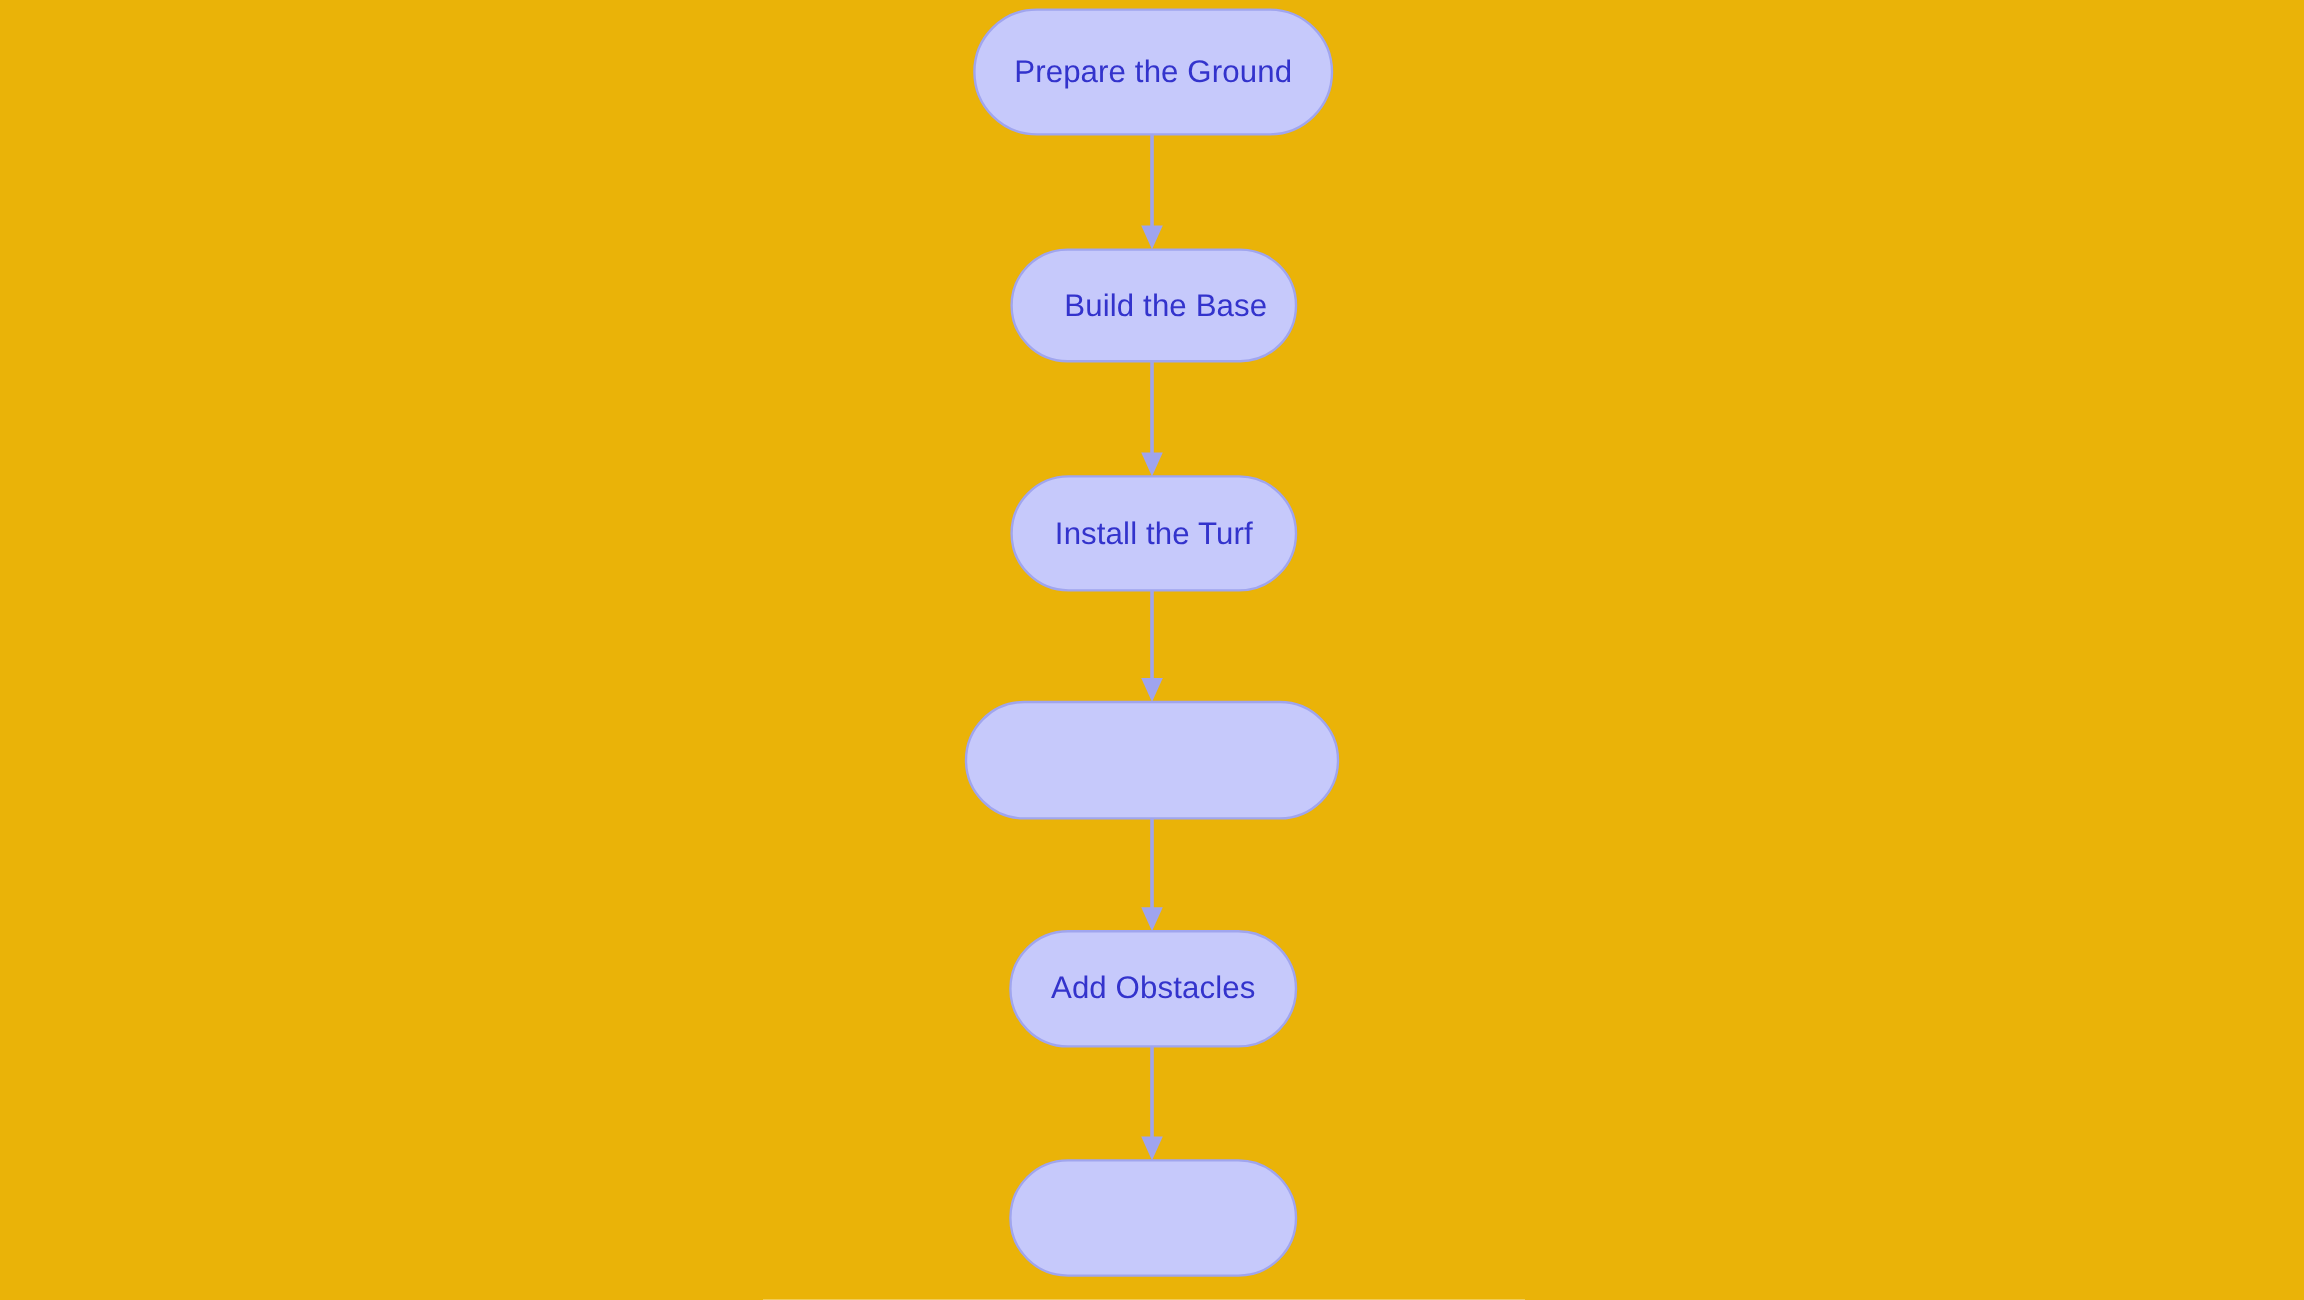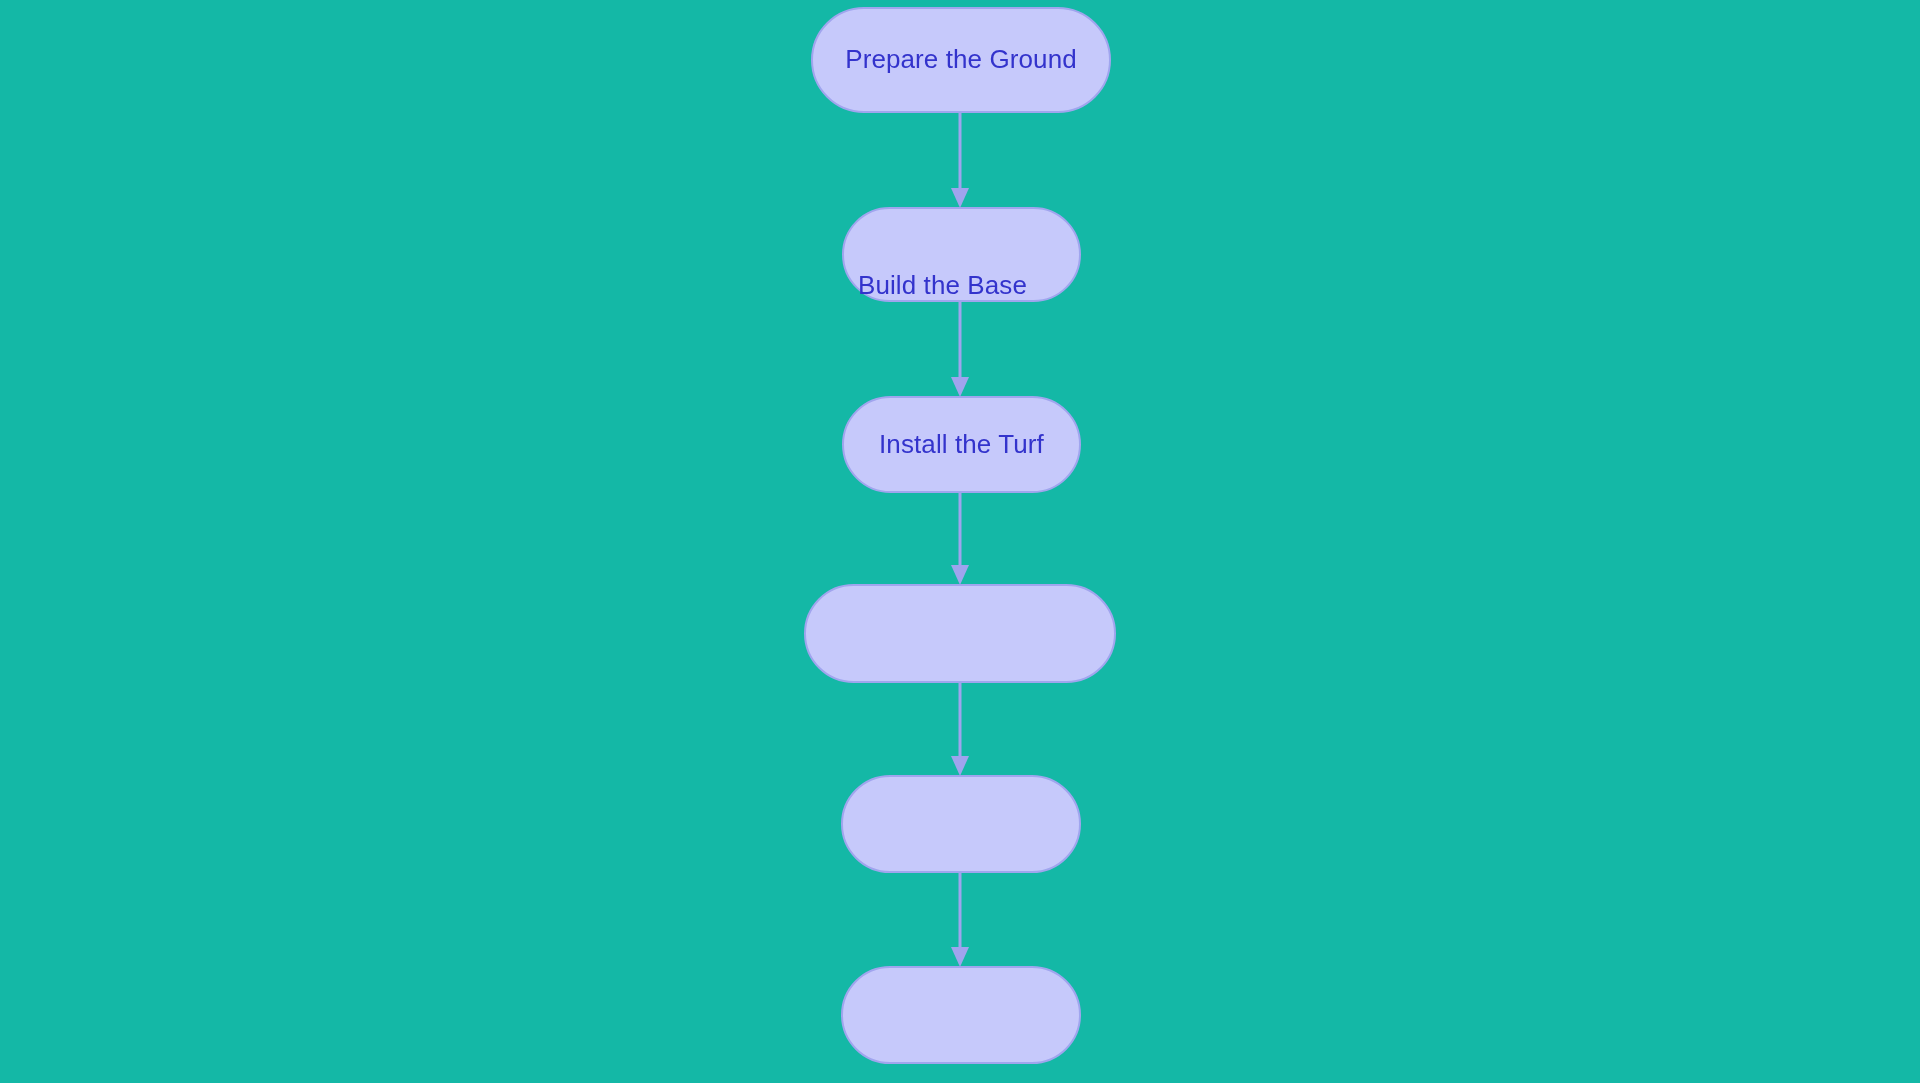--- a/index.html
+++ b/index.html
@@ -60,21 +60,21 @@
     line-height: 1.2;
     white-space: nowrap;
     text-align: center;
     color: #3333cc;
     user-select: none;
   }
 </style>
 </head>
 <body style="background: rgb(255, 255, 255);">
 
-<div id="flow-canvas" style="background: #14b8a6;">
+<div id="flow-canvas" style="background: #eab308;">
 
   <svg id="flow-svg" viewBox="0 0 1920 1083" xmlns="http://www.w3.org/2000/svg">
     <g id="connector-group">
         <line x1="960" y1="112" x2="960" y2="190" stroke="#9fa4ee" stroke-width="3"></line>
         <polygon points="951,188 969,188 960,208" fill="#9fa4ee"></polygon>
         <line x1="960" y1="301" x2="960" y2="379" stroke="#9fa4ee" stroke-width="3"></line>
         <polygon points="951,377 969,377 960,397" fill="#9fa4ee"></polygon>
         <line x1="960" y1="492" x2="960" y2="567" stroke="#9fa4ee" stroke-width="3"></line>
         <polygon points="951,565 969,565 960,585" fill="#9fa4ee"></polygon>
         <line x1="960" y1="682" x2="960" y2="758" stroke="#9fa4ee" stroke-width="3"></line>
@@ -89,21 +89,24 @@
         <rect x="805" y="585" width="310" height="97" rx="48.5" ry="48.5" fill="#c6c9fb" stroke="#a0a5ee" stroke-width="2"></rect>
         <rect x="842" y="776" width="238" height="96" rx="48" ry="48" fill="#c6c9fb" stroke="#a0a5ee" stroke-width="2"></rect>
         <rect x="842" y="967" width="238" height="96" rx="48" ry="48" fill="#c6c9fb" stroke="#a0a5ee" stroke-width="2"></rect>
       </g>
   </svg>
 
   <div class="node-label-layer" id="node-layer">
       <div class="node" style="left: 812px; top: 8px; width: 298px; height: 104px;">
         <span class="node-label" style="color: rgb(51, 51, 204);">Prepare the Ground</span>
       </div>
-      <div class="node" style="left: 824px; top: 208px; width: 237px; height: 93px; align-items: flex-end;">
+      <div class="node" style="left: 853px; top: 208px; width: 237px; height: 93px;">
         <span class="node-label" style="color: rgb(51, 51, 204);">Build the Base</span>
       </div>
       <div class="node" style="left: 843px; top: 397px; width: 237px; height: 95px;">
         <span class="node-label" style="color: rgb(51, 51, 204);">Install the Turf</span>
+      </div>
+      <div class="node" style="left: 842px; top: 776px; width: 238px; height: 96px;">
+        <span class="node-label" style="color: rgb(51, 51, 204);">Add Obstacles</span>
       </div>
     </div>
 
 </div>
 
 </body></html>

